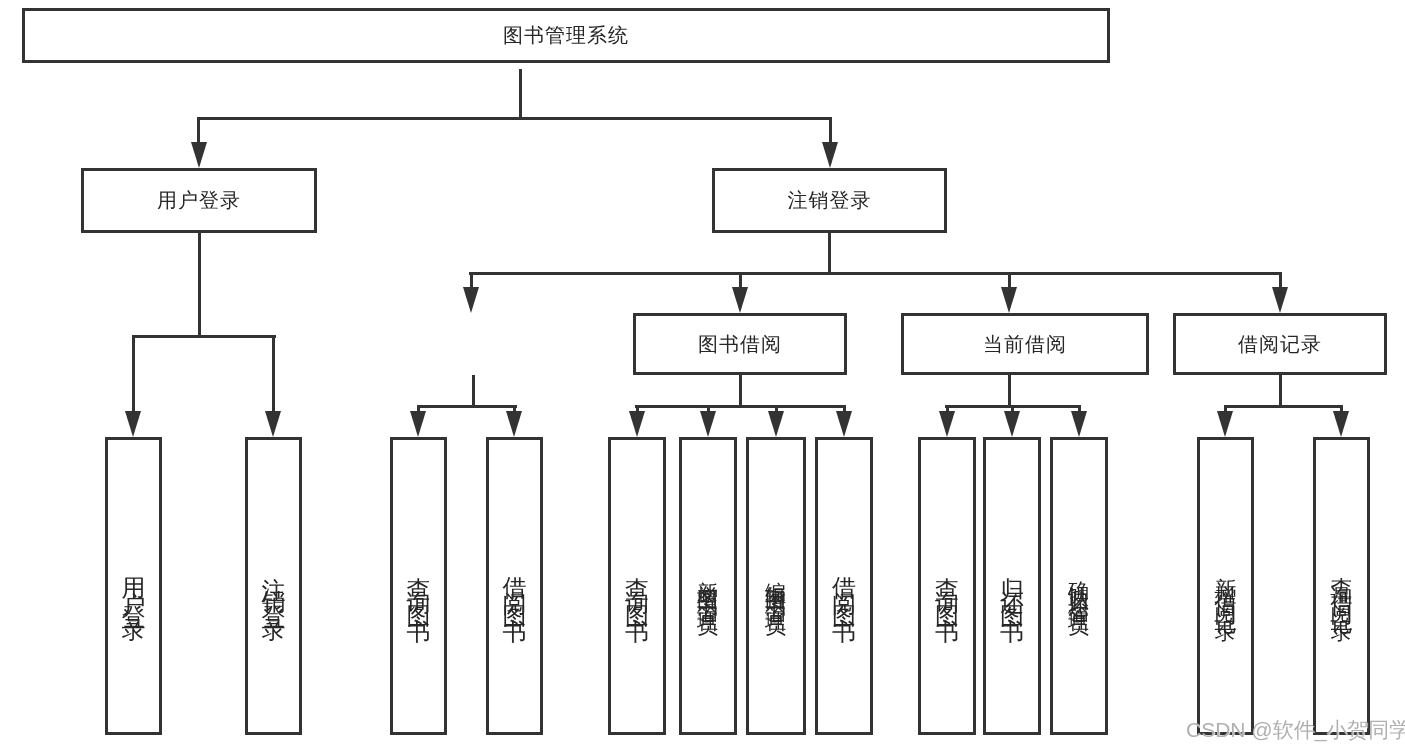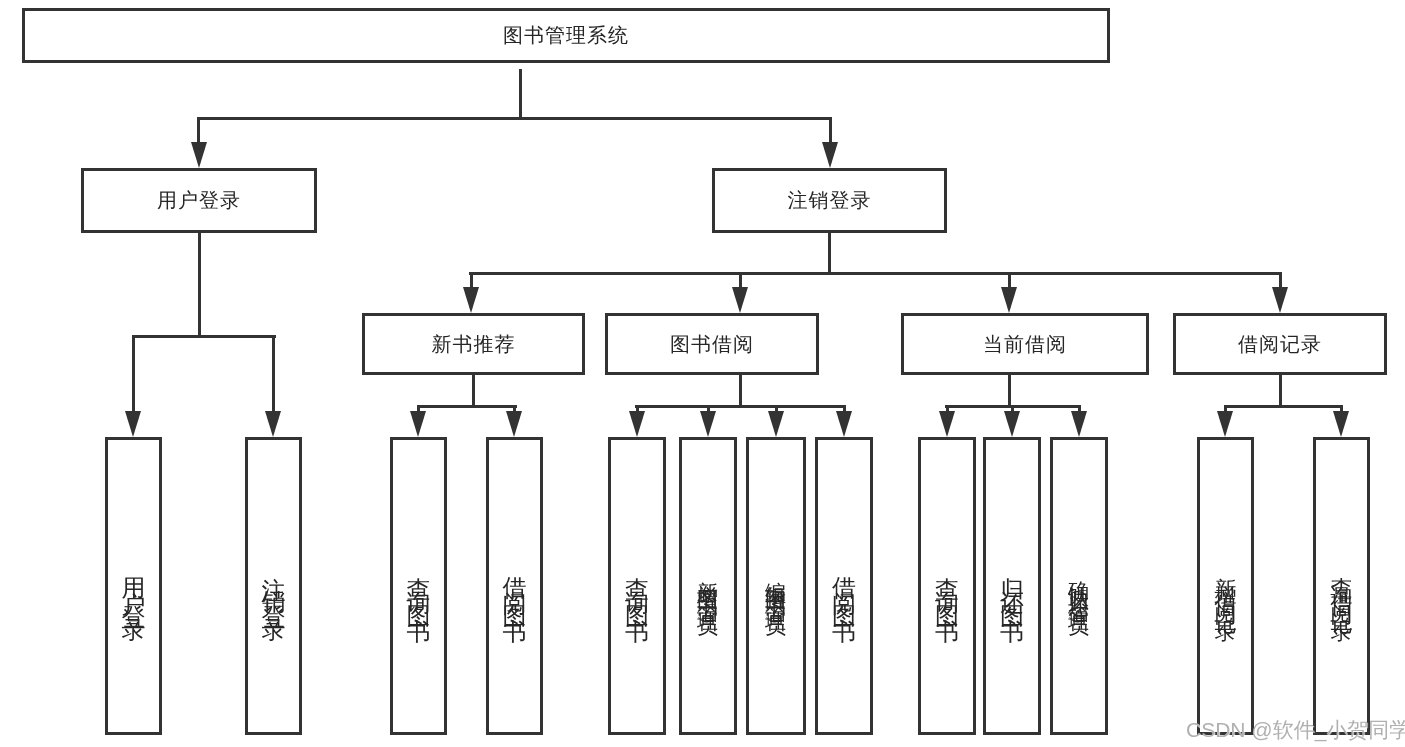--- a/index.html
+++ b/index.html
@@ -80,24 +80,21 @@
   <div class="hl" style="left:469px;top:272px;width:813px;"></div>
   <div class="vl" style="left:470px;top:272px;height:18px;"></div>
   <div class="arrow" style="left:463px;top:287px;"></div>
   <div class="vl" style="left:739px;top:272px;height:18px;"></div>
   <div class="arrow" style="left:732px;top:287px;"></div>
   <div class="vl" style="left:1008px;top:272px;height:18px;"></div>
   <div class="arrow" style="left:1001px;top:287px;"></div>
   <div class="vl" style="left:1279px;top:272px;height:18px;"></div>
   <div class="arrow" style="left:1272px;top:287px;"></div>
 
-  <div class="box l3" style="left:362px;width:223px;">
-    <span class="hlabel">新书推荐</span>
-  </div>
-  <div class="box l3" style="left:605px;width:214px;">
+  <div class="box l3" style="left:633px;width:214px;">
     <span class="hlabel">图书借阅</span>
   </div>
   <div class="box l3" style="left:901px;width:248px;">
     <span class="hlabel">当前借阅</span>
   </div>
   <div class="box l3" style="left:1173px;width:214px;">
     <span class="hlabel">借阅记录</span>
   </div>
 
   <div class="vl" style="left:472px;top:375px;height:32px;"></div>

